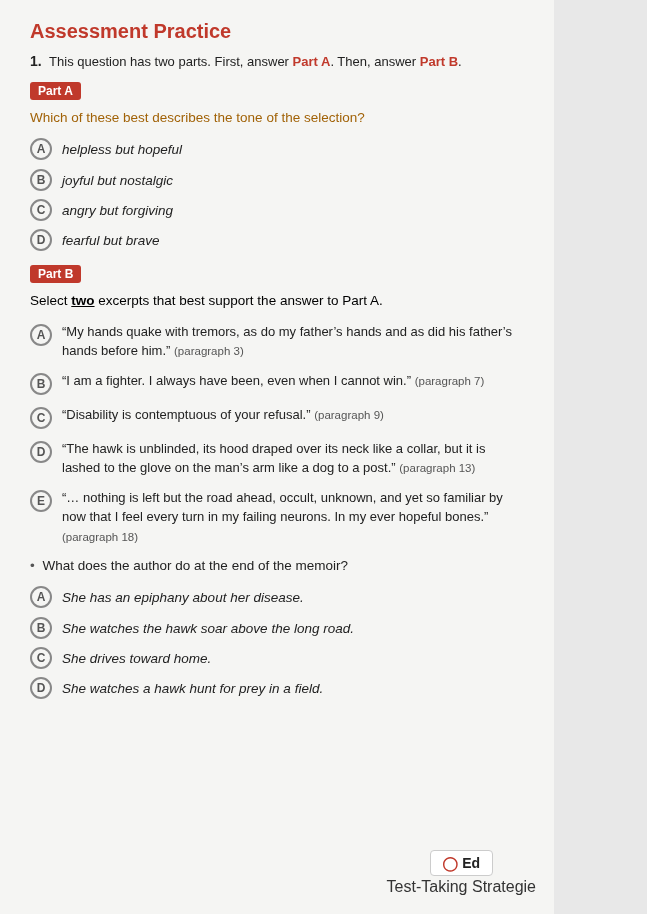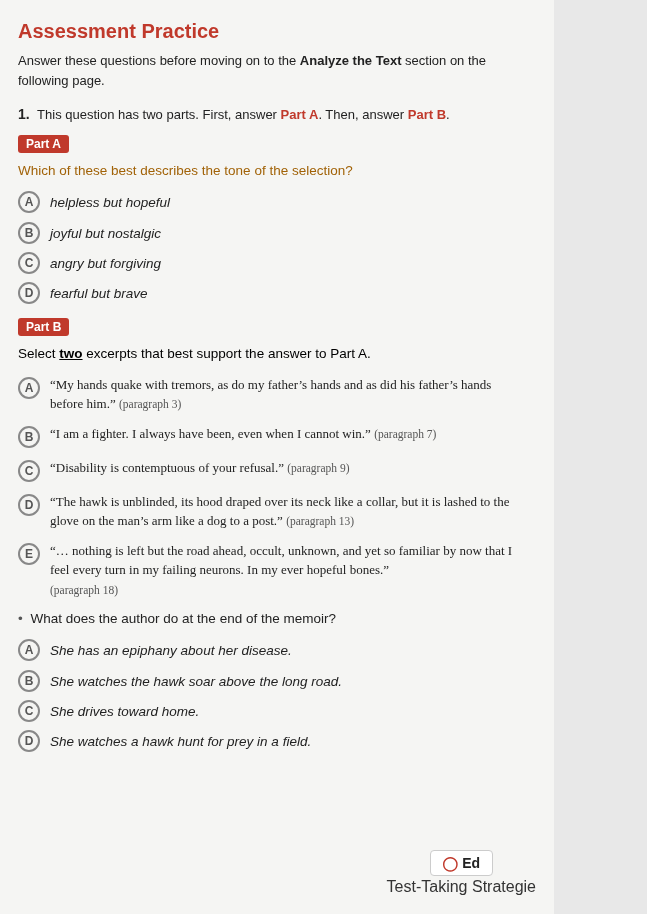--- a/index.html
+++ b/index.html
@@ -8,21 +8,21 @@
       font-size: 14px;
       background: #e8e8e8;
       width: 647px;
       min-height: 914px;
       padding: 0;
     }
     .page {
       background: #f5f5f3;
       width: 554px;
       min-height: 914px;
-      padding: 20px 30px 30px 18px;
+      padding: 20px 30px 30px 30px;
       position: relative;
     }
     .title {
       color: #c0392b;
       font-size: 20px;
       font-weight: bold;
       margin-bottom: 8px;
     }
     .intro-text {
       font-size: 13px;
@@ -116,21 +116,20 @@
       align-items: flex-start;
       margin-bottom: 10px;
       font-size: 13px;
       color: #222;
     }
     .excerpt-item .option-circle {
       margin-top: 2px;
     }
     .excerpt-text {
       line-height: 1.5;
-      font-family: Liberation Serif, serif;
     }
     .para-ref {
       font-size: 11.5px;
       color: #555;
     }
     .question2-block {
       margin-top: 10px;
     }
     .question2-intro {
       font-size: 13.5px;
@@ -172,23 +171,20 @@
       color: #555;
     }
   </style>
 </head>
 <body>
 
 <div class="page">
 
   <div class="title">Assessment Practice</div>
 
-  <p class="intro-text">
-    <span>Answer these questions before moving on to the </span><strong>Analyze the Text</strong><span> section on the following page.</span>
-  </p>
 
   <div class="question-block">
     <p class="question-intro">
       <span class="question-number">1.</span>
       <span>This question has two parts. First, answer </span><strong style="color:#c0392b;">Part A</strong><span>. Then, answer </span><strong style="color:#c0392b;">Part B</strong><span>.</span>
     </p>
 
     <div>
       <div class="part-badge">Part A</div>
       <p class="question-text">Which of these best describes the tone of the selection?</p>

